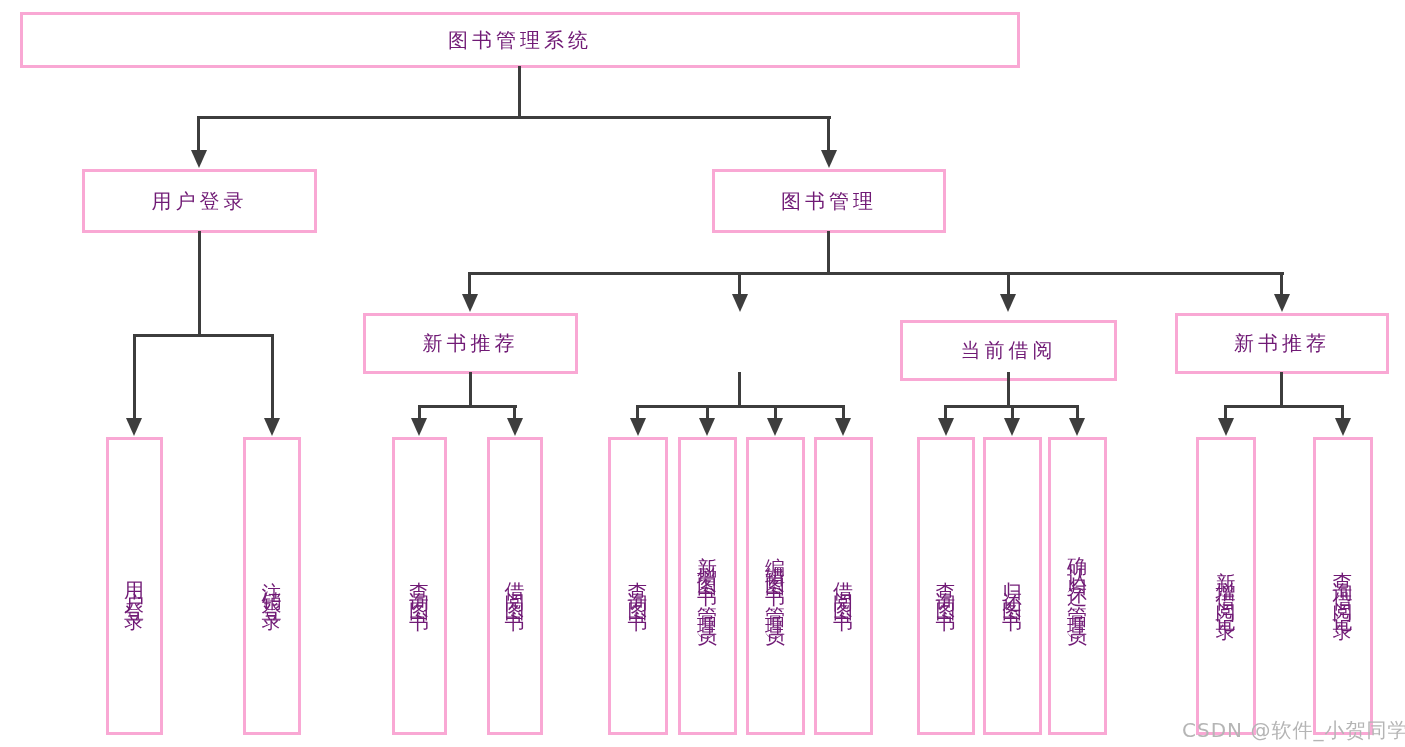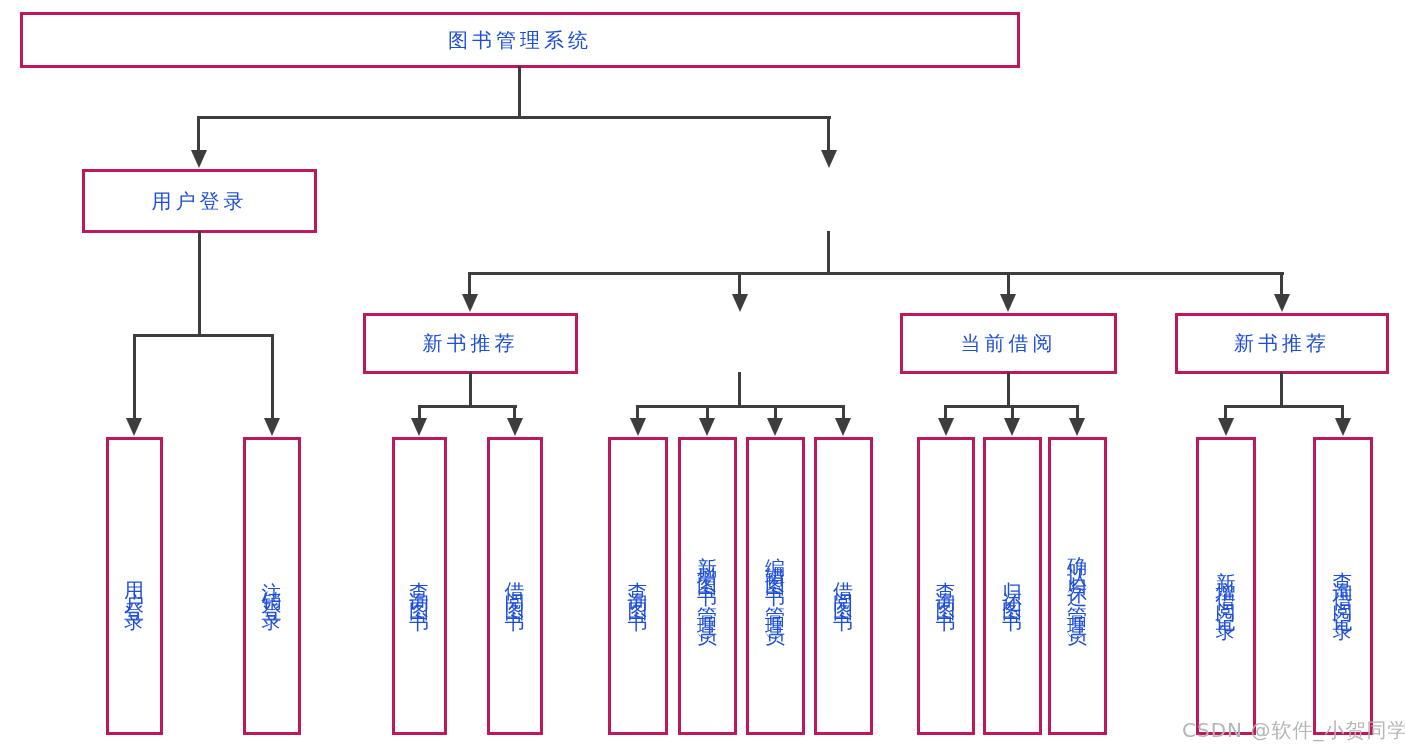--- a/index.html
+++ b/index.html
@@ -7,26 +7,26 @@
     position: relative;
     width: 1405px;
     height: 747px;
     background: #ffffff;
     font-family: "DejaVu Sans", sans-serif;
     overflow: hidden;
   }
   .box {
     position: absolute;
     box-sizing: border-box;
-    border: 3px solid #be185d;
+    border: 3px solid #f9a8d4;
     background: #ffffff;
     display: flex;
     align-items: center;
     justify-content: center;
-    color: #1d4ed8;
+    color: #701a75;
     font-size: 20px;
     letter-spacing: 4px;
     text-align: center;
   }
   .vbox {
     writing-mode: vertical-rl;
     letter-spacing: 10px;
     line-height: 1;
   }
   .hline, .vline {
@@ -61,41 +61,42 @@
   <div class="box" style="left:20px; top:12px; width:1000px; height:56px;">图书管理系统</div>
 
   <div class="vline" style="left:518px; top:66px; height:52px;"></div>
   <div class="hline" style="left:197px; top:116px; width:634px;"></div>
   <div class="vline" style="left:197px; top:117px; height:34px;"></div>
   <div class="arrow" style="left:191px; top:150px;"></div>
   <div class="vline" style="left:827px; top:117px; height:34px;"></div>
   <div class="arrow" style="left:821px; top:150px;"></div>
 
   <div class="box" style="left:82px; top:169px; width:235px; height:64px;">用户登录</div>
+  <div class="box" style="left:712px; top:169px; width:234px; height:64px;">图书管理</div>
 
   <div class="vline" style="left:198px; top:231px; height:105px;"></div>
   <div class="hline" style="left:133px; top:334px; width:141px;"></div>
   <div class="vline" style="left:133px; top:336px; height:84px;"></div>
   <div class="arrow" style="left:126px; top:418px;"></div>
   <div class="vline" style="left:271px; top:336px; height:84px;"></div>
   <div class="arrow" style="left:264px; top:418px;"></div>
 
   <div class="vline" style="left:827px; top:231px; height:43px;"></div>
   <div class="hline" style="left:468px; top:272px; width:816px;"></div>
   <div class="vline" style="left:468px; top:274px; height:22px;"></div>
   <div class="arrow" style="left:462px; top:294px;"></div>
   <div class="vline" style="left:738px; top:274px; height:22px;"></div>
   <div class="arrow" style="left:732px; top:294px;"></div>
   <div class="vline" style="left:1007px; top:274px; height:22px;"></div>
   <div class="arrow" style="left:1000px; top:294px;"></div>
   <div class="vline" style="left:1280px; top:274px; height:22px;"></div>
   <div class="arrow" style="left:1274px; top:294px;"></div>
 
   <div class="box" style="left:363px; top:313px; width:215px; height:61px;">新书推荐</div>
-  <div class="box" style="left:900px; top:313px; width:217px; height:61px;">当前借阅</div>
+  <div class="box" style="left:900px; top:320px; width:217px; height:61px;">当前借阅</div>
   <div class="box" style="left:1175px; top:313px; width:214px; height:61px;">新书推荐</div>
 
   <div class="vline" style="left:469px; top:372px; height:35px;"></div>
   <div class="hline" style="left:418px; top:405px; width:99px;"></div>
   <div class="vline" style="left:418px; top:407px; height:12px;"></div>
   <div class="arrow" style="left:411px; top:418px;"></div>
   <div class="vline" style="left:513px; top:407px; height:12px;"></div>
   <div class="arrow" style="left:507px; top:418px;"></div>
 
   <div class="vline" style="left:738px; top:372px; height:35px;"></div>

